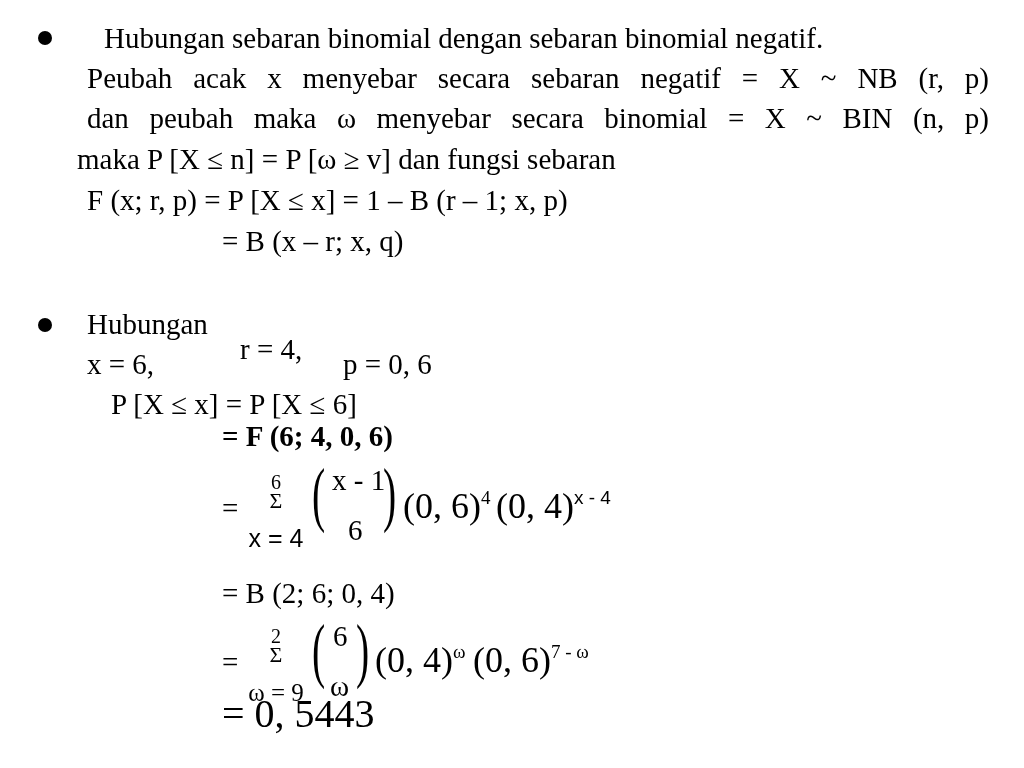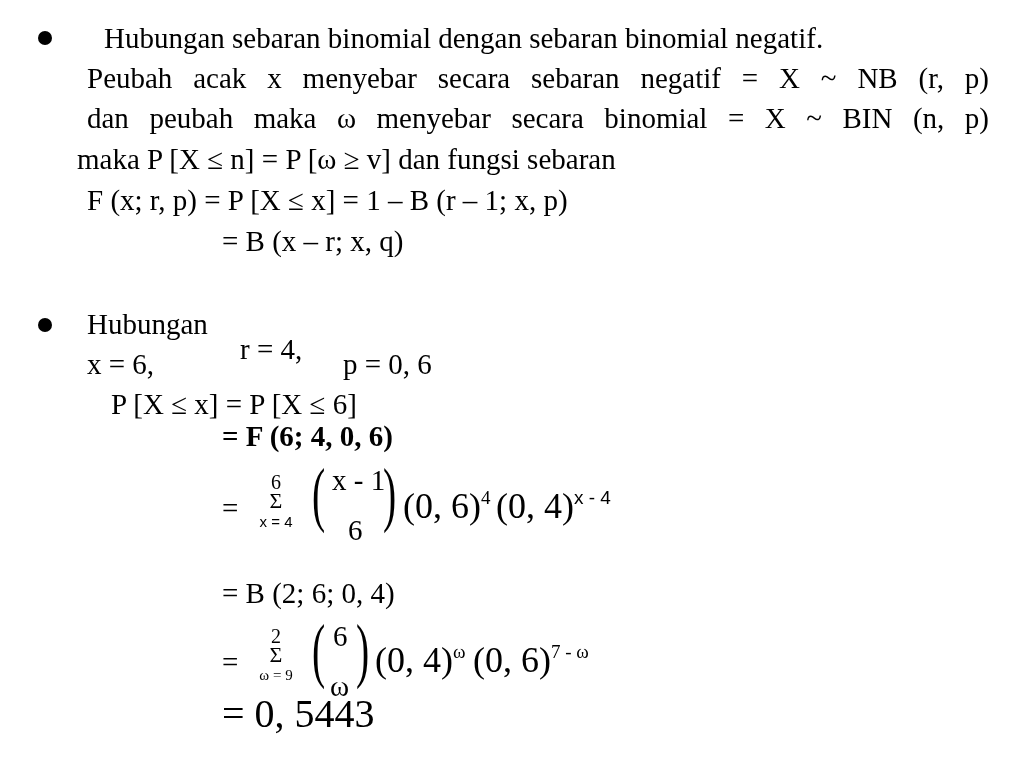--- a/index.html
+++ b/index.html
@@ -6,21 +6,21 @@
   body {
     width: 1024px; height: 768px; background: #ffffff; position: relative; overflow: hidden;
     font-family: "Liberation Serif", "DejaVu Serif", serif; color: #000; font-size: 29px;
   }
   .abs { position: absolute; white-space: nowrap; line-height: 1; }
   .bullet { position: absolute; width: 14px; height: 14px; border-radius: 50%; background: #000; }
   .just { text-align: justify; text-align-last: justify; width: 902px; }
   .sum { position: absolute; text-align: center; line-height: 1; }
   .sum .top { font-size: 20px; display: block; }
   .sum .sig { font-size: 22px; display: block; margin-top: -2px; }
-  .sum .bot { font-size: 15px; display: block; margin-top: 2px; }
+  .sum .bot { font-size: 25px; display: block; margin-top: 14px; }
   .sans { font-family: "Liberation Sans", "DejaVu Sans", sans-serif; margin-top: 44px; }
   .paren { position: absolute; font-size: 72px; line-height: 1; transform: scaleX(0.55); transform-origin: left top; font-weight: 100; }
   .bigp { font-size: 36px; text-align: right; }
   sup { font-size: 19px; vertical-align: 14px; line-height: 0; }
 </style>
 </head>
 <body>
 
 <div class="bullet" style="left:38px; top:31px;"></div>
 <div class="abs" style="left:104px; top:24px;">Hubungan sebaran binomial dengan sebaran binomial negatif.</div>

